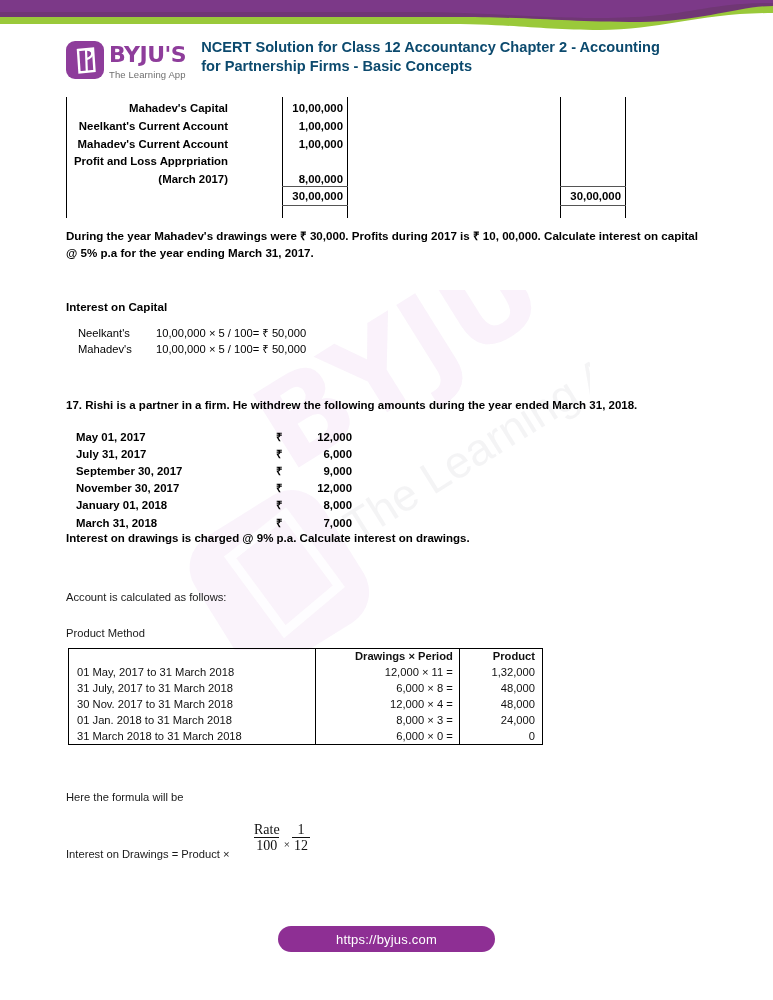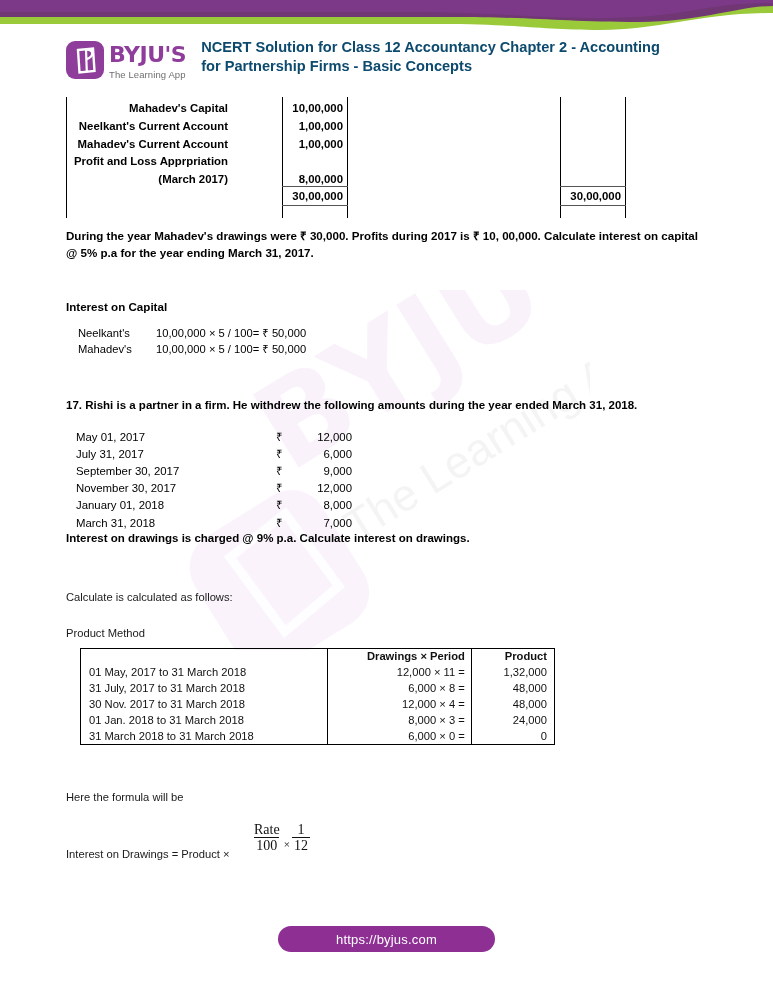--- a/index.html
+++ b/index.html
@@ -177,21 +177,21 @@
     top: 399px;
     width: 650px;
     font-weight: bold;
     font-size: 11.5px;
   }
   .draw-list {
     position: absolute;
     left: 76px;
     top: 429px;
     width: 330px;
-    font-weight: normal;
+    font-weight: bold;
     font-size: 11.4px;
     line-height: 1.5;
   }
   .draw-row { display: flex; }
   .draw-date { width: 200px; }
   .draw-amt { width: 76px; display: flex; justify-content: space-between; }
   .draw-amt .num { display:inline-block; min-width:48px; text-align:right; }
 
   .q17-note {
     position: absolute;
@@ -217,21 +217,20 @@
   }
 
   
   .prodtbl {
     position: absolute;
     left: 68px;
     top: 648px;
     width: 475px;
     border: 1.2px solid #000;
     box-sizing: border-box;
-    margin-left: 12px;
   }
   .prodtbl table {
     border-collapse: collapse;
     width: 100%;
     font-size: 11.2px;
     color: #111;
   }
   .prodtbl td, .prodtbl th {
     padding: 0px 6px;
     line-height: 1.42;
@@ -429,21 +428,21 @@
       <span class="draw-date">March 31, 2018</span>
       <span class="draw-amt">
           <span>₹</span>
           <span class="num">7,000</span>
         </span>
     </div>
   </div>
 
   <div class="q17-note">Interest on drawings is charged @ 9% p.a. Calculate interest on drawings.</div>
 
-  <div class="calc-note">Calculate is calculated as follows:</div>
+  <div class="calc-note">Account is calculated as follows:</div>
   <div class="prod-method-label">Product Method</div>
 
   <div class="prodtbl">
     <table>
       <thead>
         <tr>
           <th class="c-desc"></th>
           <th class="c-dp">Drawings × Period</th>
           <th class="c-prod">Product</th>
         </tr>

